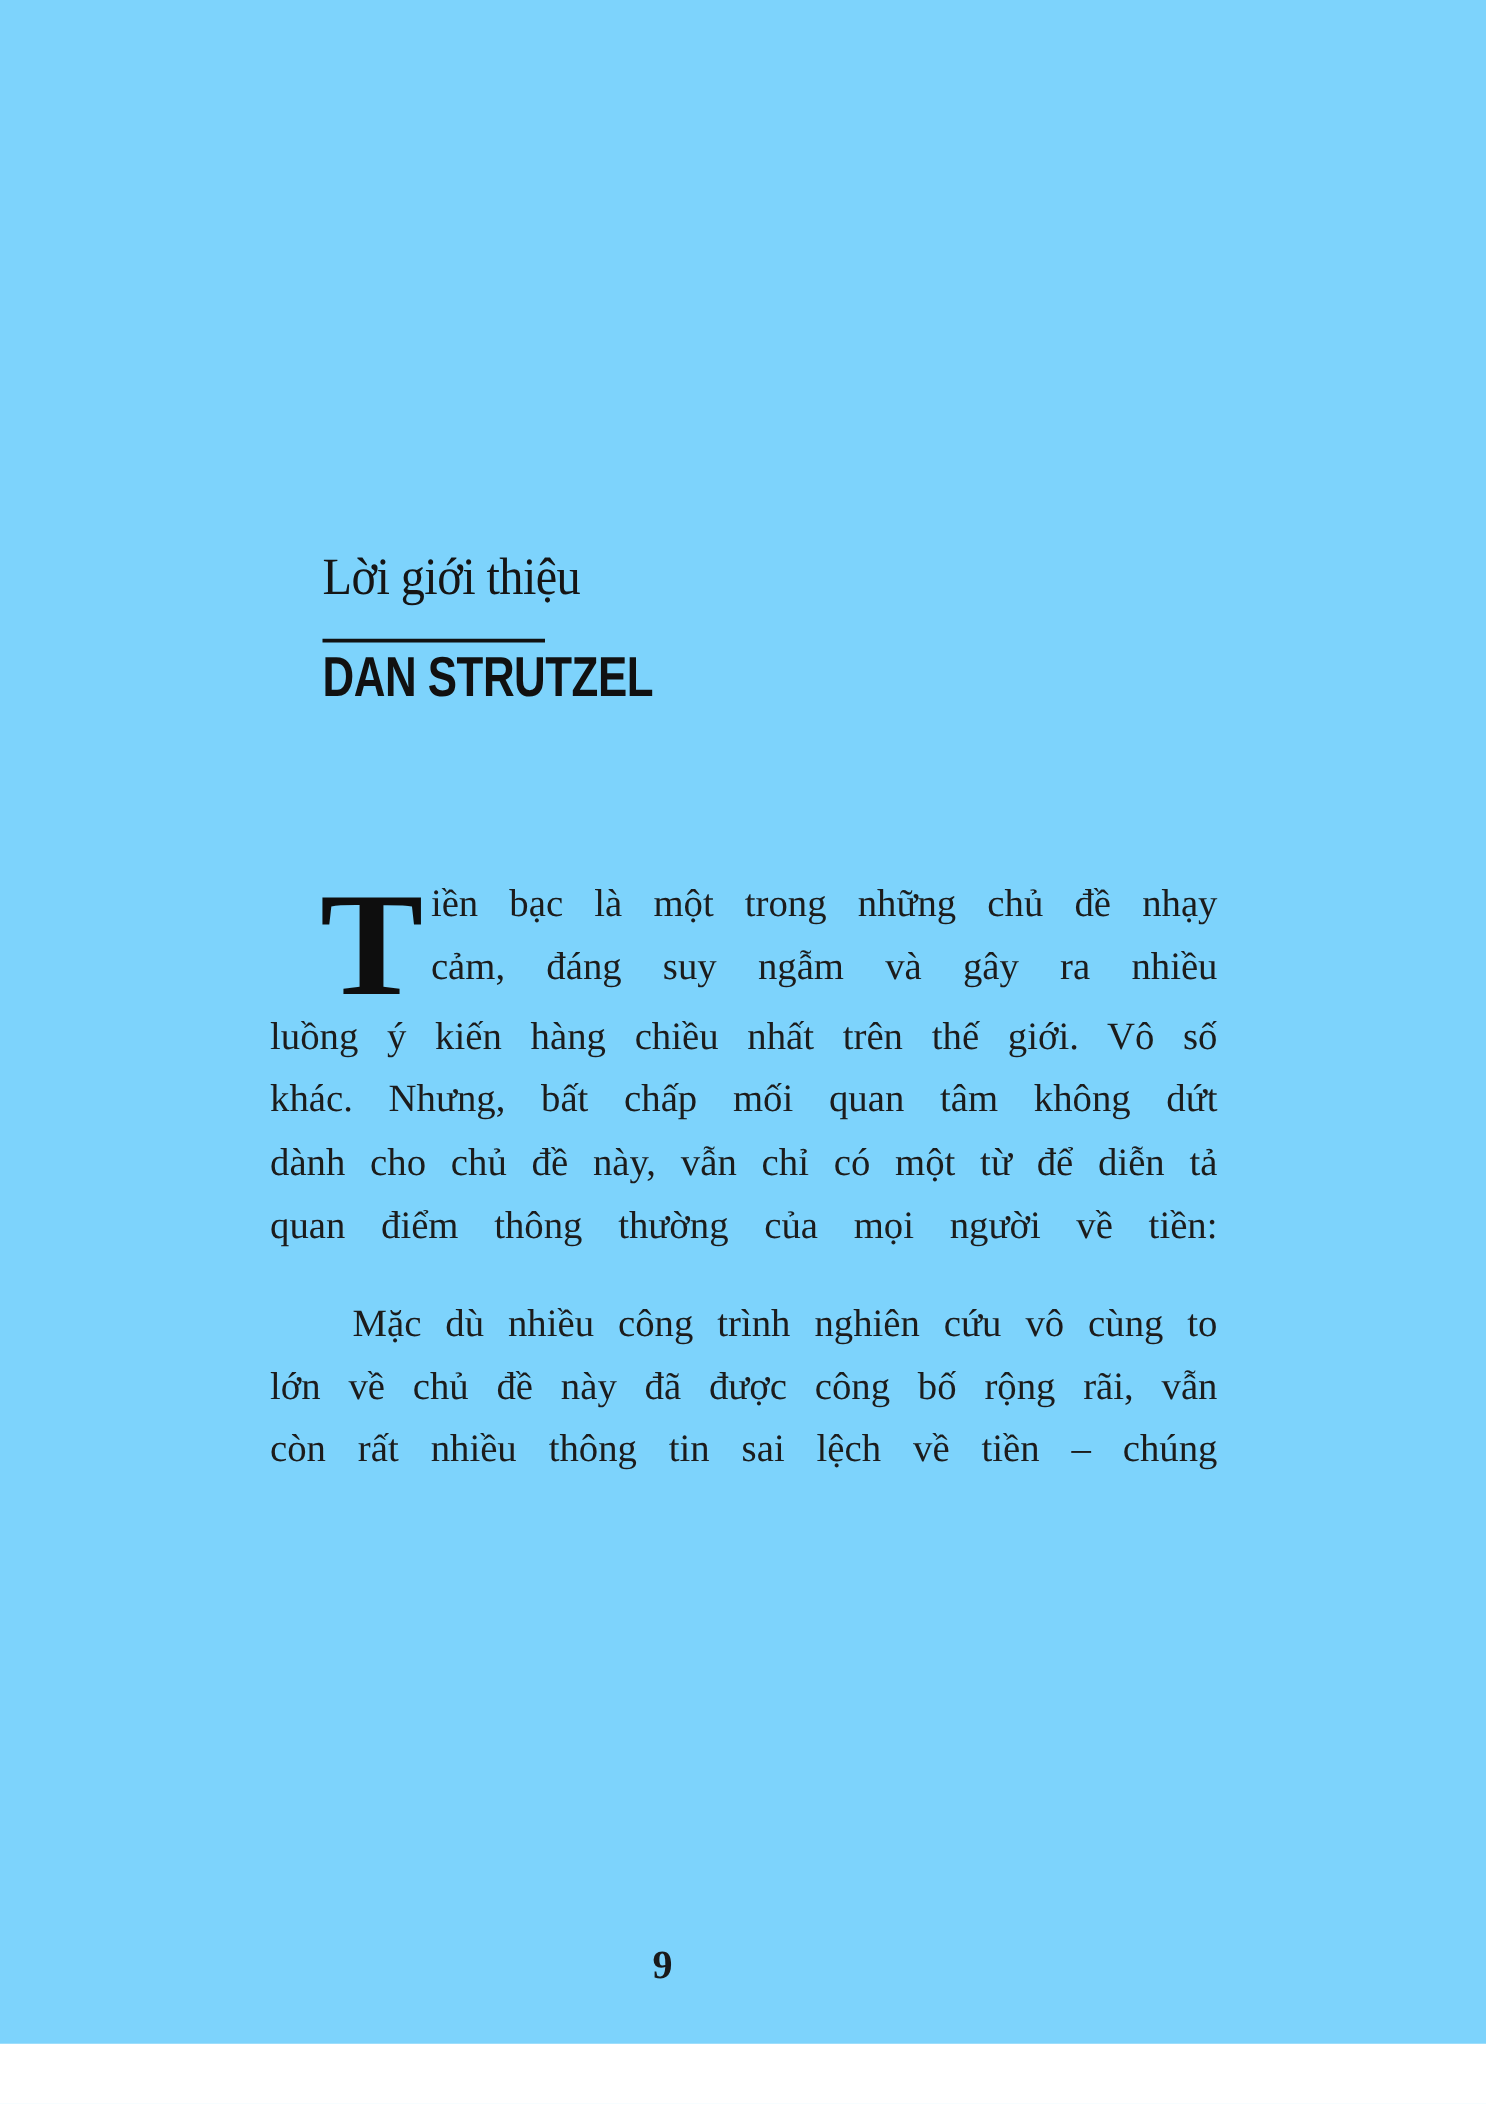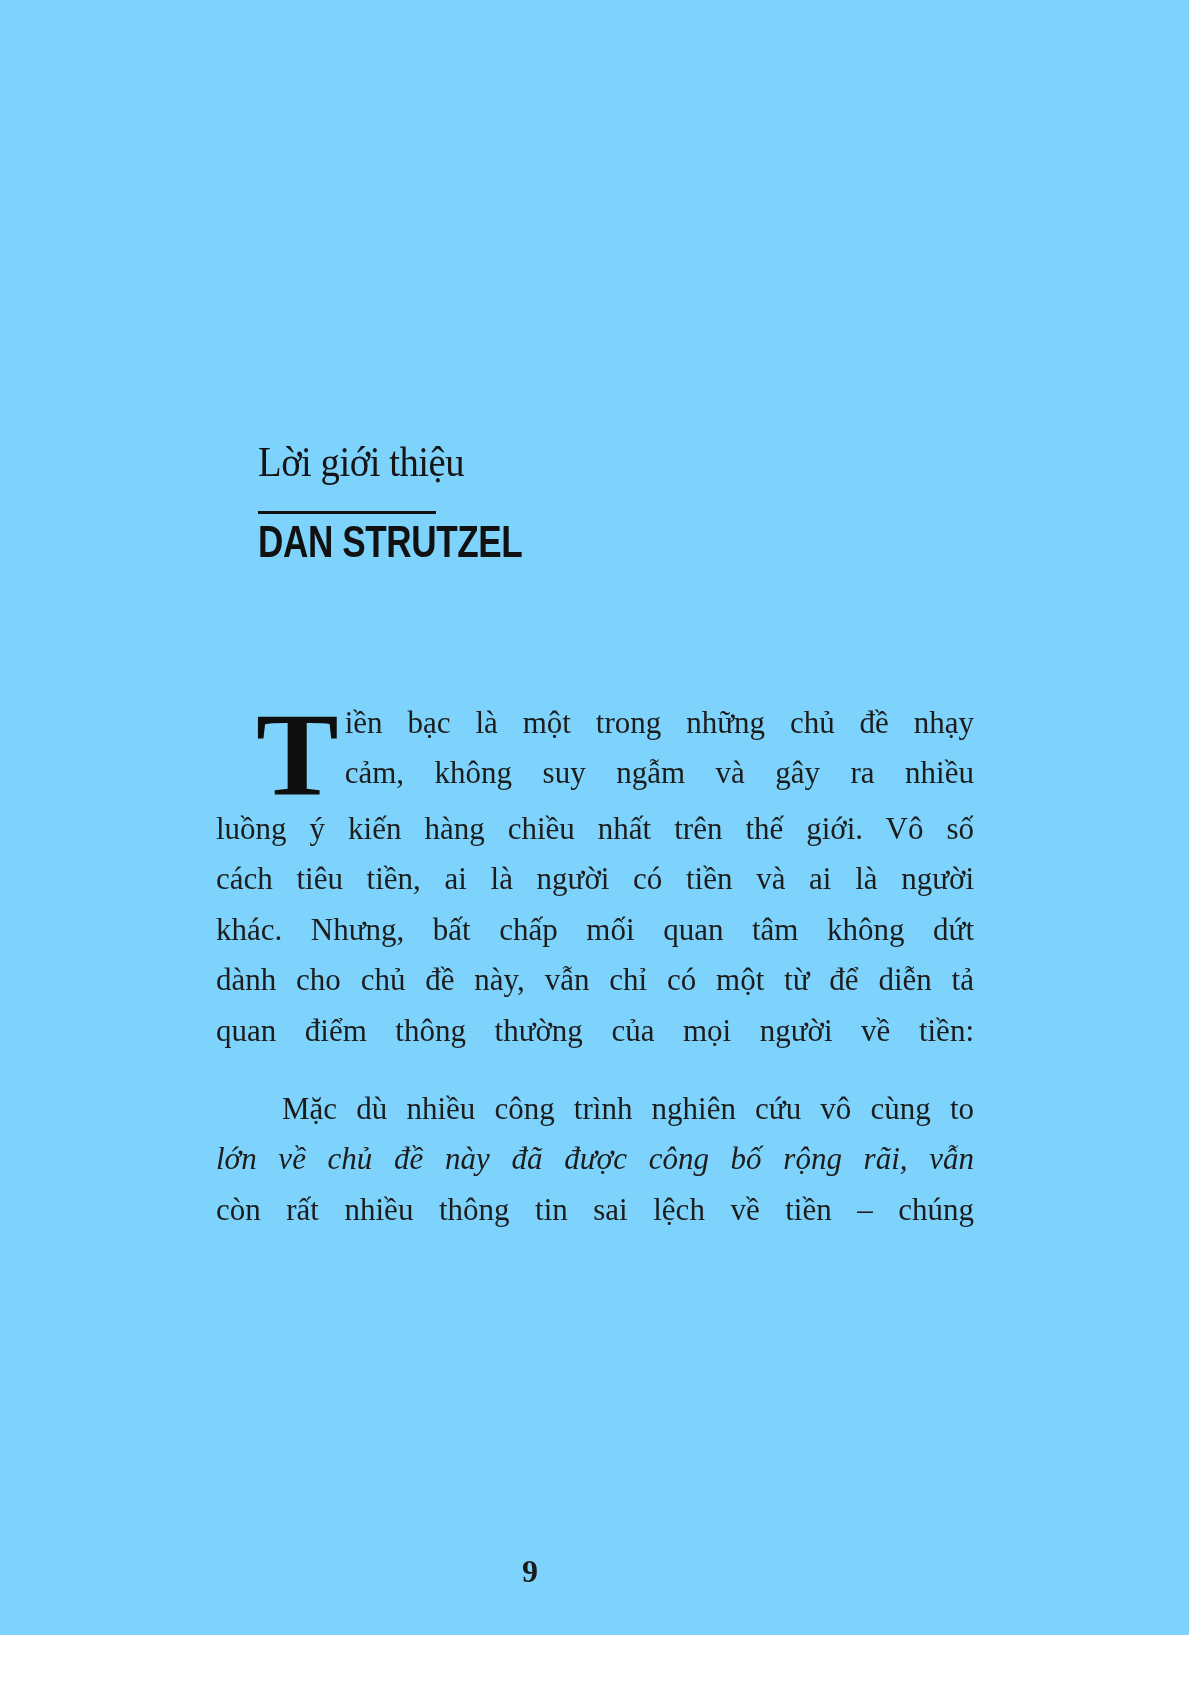--- a/index.html
+++ b/index.html
@@ -123,29 +123,28 @@
 <div class="page">
 
   <div class="chapter-label">Lời giới thiệu</div>
   <div class="chapter-rule"></div>
   <div class="author-name">DAN STRUTZEL</div>
 
   <div class="body-text">
     <div class="paragraph first-para">
       <span class="drop-cap">T</span>
       <span class="indent-line">iền bạc là một trong những chủ đề nhạy</span>
-      <span class="indent-line">cảm, không suy ngẫm và gây ra nhiều</span>
+      <span class="indent-line">cảm, đáng suy ngẫm và gây ra nhiều</span>
       <span class="line" style="clear:left;">luồng ý kiến hàng chiều nhất trên thế giới. Vô số</span>
-      <span class="line">cách tiêu tiền, ai là người có tiền và ai là người</span>
       <span class="line">khác. Nhưng, bất chấp mối quan tâm không dứt</span>
       <span class="line">dành cho chủ đề này, vẫn chỉ có một từ để diễn tả</span>
       <span class="line">quan điểm thông thường của mọi người về tiền:</span>
     </div>
 
     <div class="paragraph">
       <span class="line" style="padding-left:26px;">Mặc dù nhiều công trình nghiên cứu vô cùng to</span>
-      <span class="line" style="text-indent:0;font-style:italic;">lớn về chủ đề này đã được công bố rộng rãi, vẫn</span>
+      <span class="line" style="text-indent:0;">lớn về chủ đề này đã được công bố rộng rãi, vẫn</span>
       <span class="line" style="text-indent:0;">còn rất nhiều thông tin sai lệch về tiền – chúng</span>
     </div>
   </div>
 
   <div class="page-number">9</div>
 </div>
 
 </body></html>

